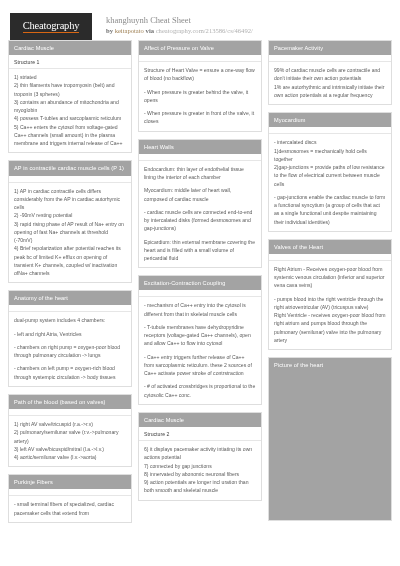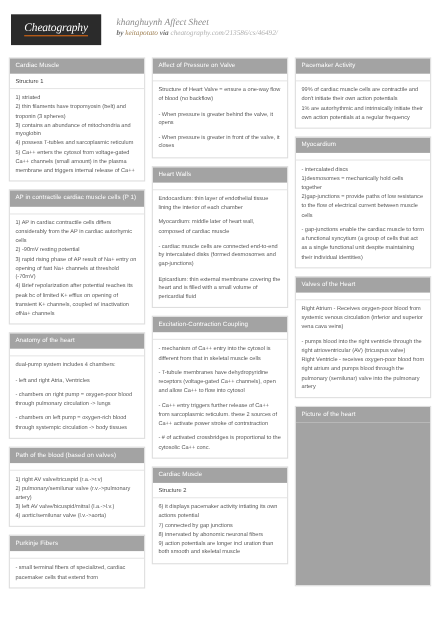--- a/index.html
+++ b/index.html
@@ -9,22 +9,21 @@
     background: #ffffff;
     font-family: "Liberation Serif", "DejaVu Serif", serif;
   }
   body { overflow: hidden; }
 
   
   .header {
     display: flex;
     align-items: flex-start;
     padding: 13px 0 0 10px;
-    height: 52px;
-    font-style: italic;
+    height: 40px;
   }
   .logo-box {
     width: 82px; height: 28px;
     background: #2b2b2b;
     display: flex;
     align-items: center;
     justify-content: center;
     flex: 0 0 auto;
   }
   .logo-text {
@@ -120,21 +119,21 @@
   }
 </style>
 </head>
 <body>
 
 <div class="header">
   <div class="logo-box">
     <span class="logo-text">Cheatography</span>
   </div>
   <div class="header-titles">
-    <div class="sheet-title">khanghuynh Affect Sheet</div>
+    <div class="sheet-title">khanghuynh Cheat Sheet</div>
     <div class="sheet-byline">
       <span class="b">by</span>
       <span class="author">keitapotato</span>
       <span class="b">via</span>
       <span class="url">cheatography.com/213586/cs/46492/</span>
     </div>
   </div>
 </div>
 
 <div class="columns" id="columns">

